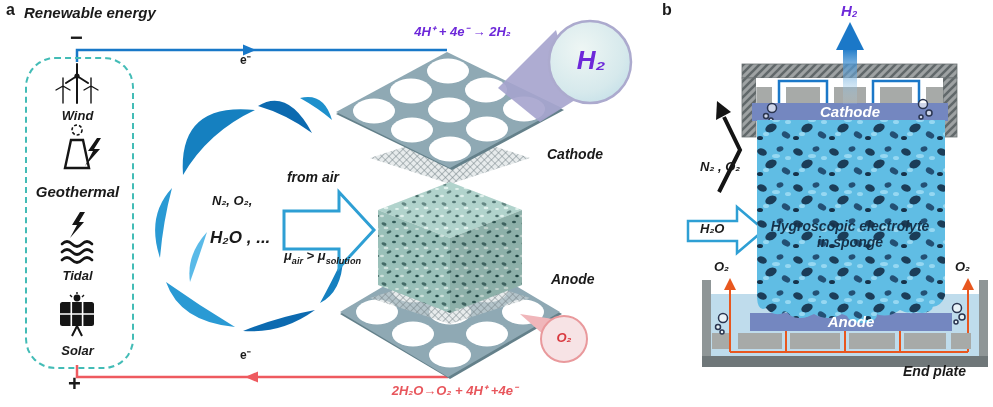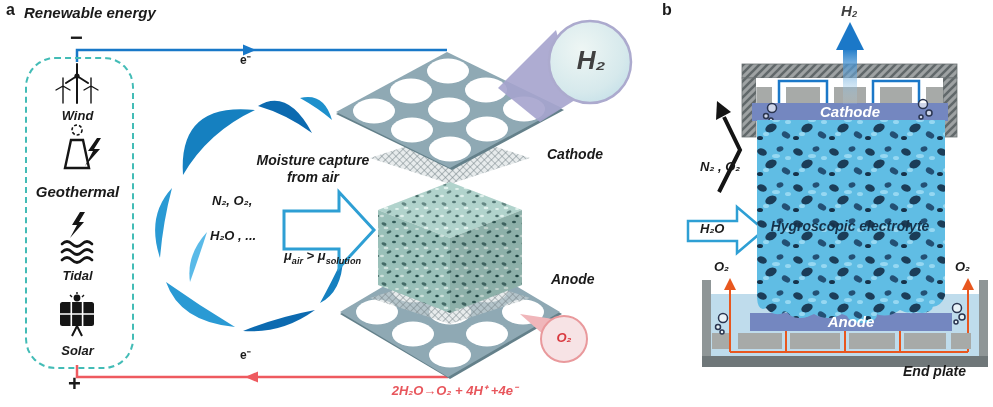--- a/index.html
+++ b/index.html
@@ -2,21 +2,21 @@
 <html><head>
 <meta charset="utf-8">
 <style>
   html,body{margin:0;padding:0;background:#fff;}
   .canvas{position:relative;width:993px;height:407px;background:#ffffff;overflow:hidden;
           font-family:"Liberation Sans",sans-serif;}
   svg{position:absolute;left:0;top:0;}
   .t{position:absolute;white-space:nowrap;color:#1a1a1a;font-weight:bold;font-style:italic;line-height:1.05;}
   .plain{font-style:normal;}
   .ctr{text-align:center;}
-  .blue{color:#404040;}
+  .blue{color:#6d28d9;}
   .red{color:#e8565c;}
   .white{color:#ffffff;}
   .navy{color:#16324a;}
   .panel-label{font-style:normal;font-size:16px;}
   .srcbox{position:absolute;left:25px;top:57px;width:105px;height:308px;
           border:2.5px dashed #43bcb6;border-radius:30px;}
   sub{font-size:70%;}
 </style>
 </head>
 <body>
@@ -249,40 +249,41 @@
   <rect x="7" y="10" width="34" height="24" rx="2.5" fill="#151515"></rect>
   <g stroke="#ffffff" stroke-width="1.6">
         <path d="M18.3 10 V34 M29.6 10 V34 M7 22 H41"></path>
       </g>
   <g stroke="#151515" stroke-width="2">
         <path d="M24 34 L19 44 M24 34 L29 44"></path>
       </g>
 </svg>
 <div class="t ctr" style="left:25px;top:344px;width:105px;font-size:13px;">Solar</div>
 
-<div class="t ctr" style="left:252px;top:153px;width:122px;font-size:14px;">Moisture capture</div>
 <div class="t ctr" style="left:252px;top:170px;width:122px;font-size:14px;">from air</div>
 <div class="t" style="left:212px;top:194px;font-size:13px;">N₂, O₂,</div>
-<div class="t" style="left:210px;top:229px;font-size:13px;">H₂O , ...</div>
+<div class="t" style="left:210px;top:229px;font-size:17px;">H₂O , ...</div>
 <div class="t" style="left:284px;top:249px;font-size:13px;">
   <span>μ</span><sub>air</sub><span> &gt; </span><span>μ</span><sub>solution</sub>
 </div>
 
 <div class="t" style="left:547px;top:147px;font-size:14px;">Cathode</div>
 <div class="t" style="left:551px;top:272px;font-size:14px;">Anode</div>
 
 <div class="t blue ctr" style="left:556px;top:47px;width:70px;font-size:26px;">H₂</div>
 <div class="t ctr" style="left:540px;top:331px;width:48px;font-size:13px;color:#d93a40;">O₂</div>
 
+<div class="t blue ctr" style="left:400px;top:25px;width:125px;font-size:13px;">4H⁺ + 4e⁻ → 2H₂</div>
 <div class="t red ctr" style="left:382px;top:384px;width:145px;font-size:13px;">2H₂O→O₂ + 4H⁺ +4e⁻</div>
 
 <div class="t panel-label" style="left:662px;top:2px;">b</div>
 <div class="t blue" style="left:841px;top:3px;font-size:15px;">H₂</div>
 <div class="t white ctr" style="left:752px;top:104px;width:196px;font-size:15px;">Cathode</div>
 <div class="t white ctr" style="left:750px;top:314px;width:202px;font-size:15px;">Anode</div>
 <div class="t" style="left:668px;top:160px;font-size:13px;margin-left:32px;">N₂ , O₂</div>
 <div class="t" style="left:700px;top:222px;font-size:13px;">H₂O</div>
 <div class="t" style="left:714px;top:260px;font-size:13px;">O₂</div>
 <div class="t" style="left:955px;top:260px;font-size:13px;">O₂</div>
 <div class="t navy ctr" style="left:762px;top:219px;width:176px;font-size:14px;">Hygroscopic electrolyte</div>
+<div class="t navy ctr" style="left:762px;top:235px;width:176px;font-size:14px;">in sponge</div>
 <div class="t" style="left:903px;top:364px;font-size:14px;">End plate</div>
 
 </div>
 
 </body></html>

